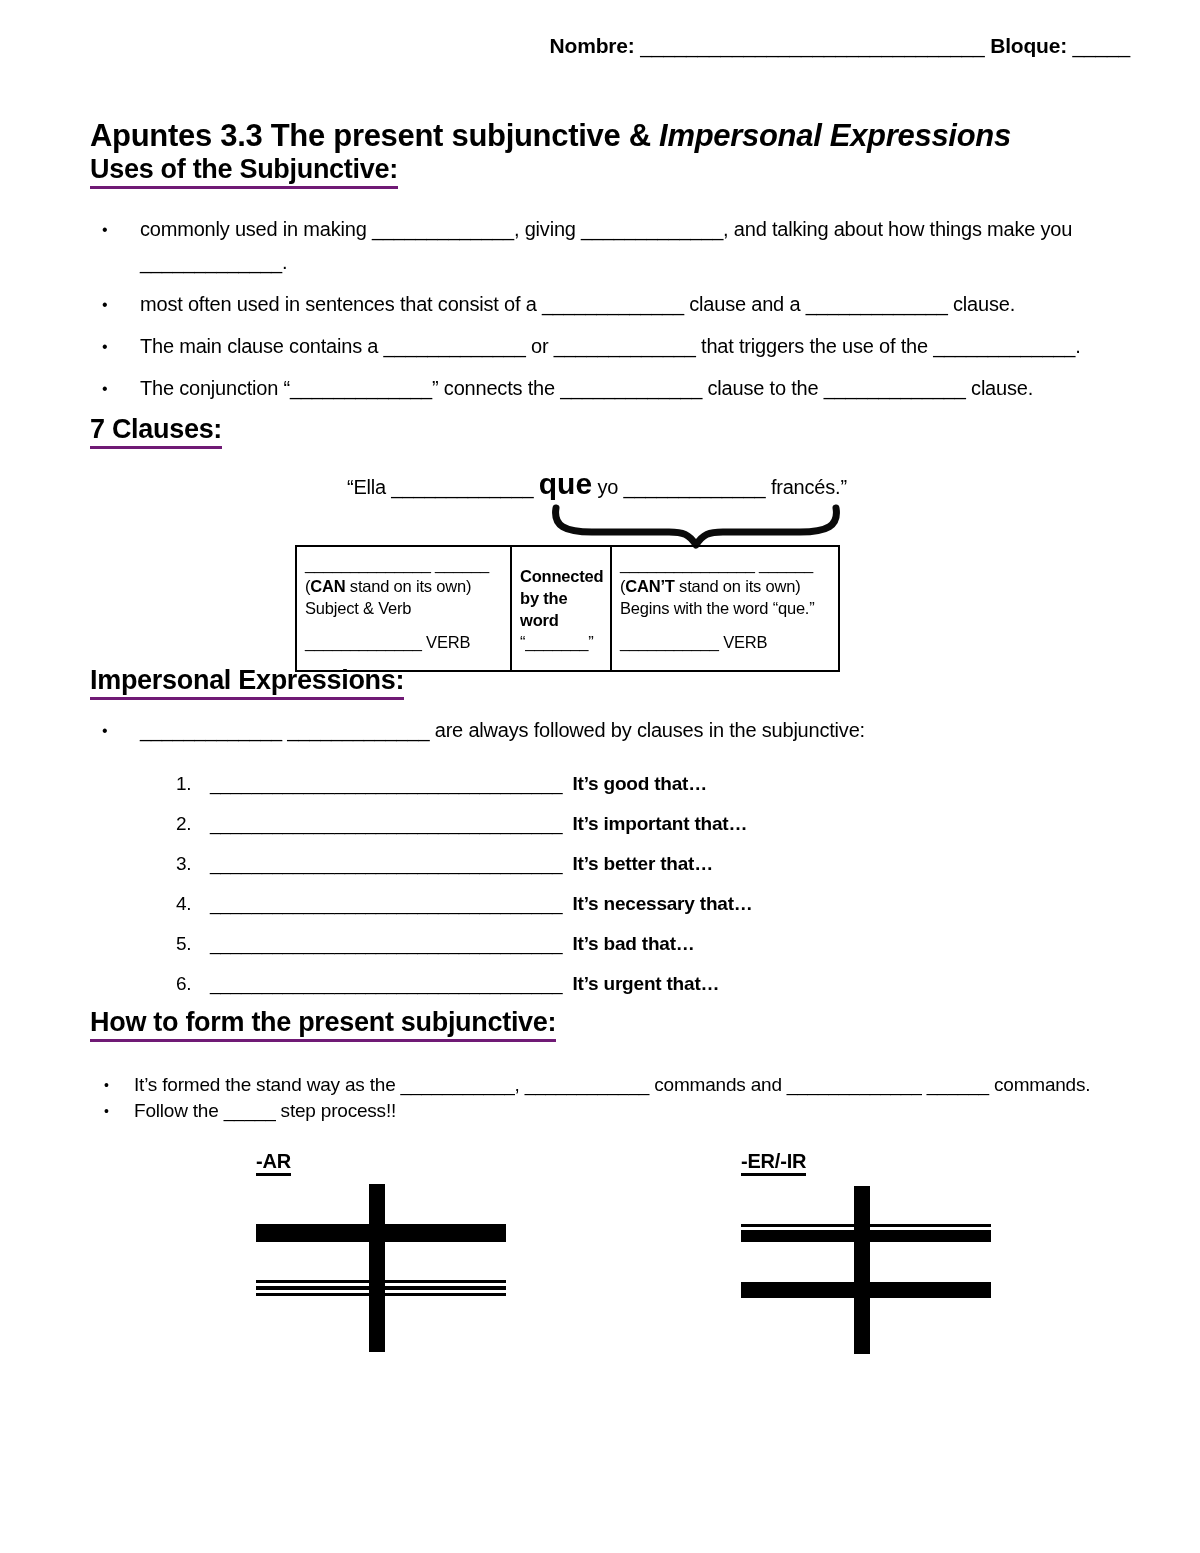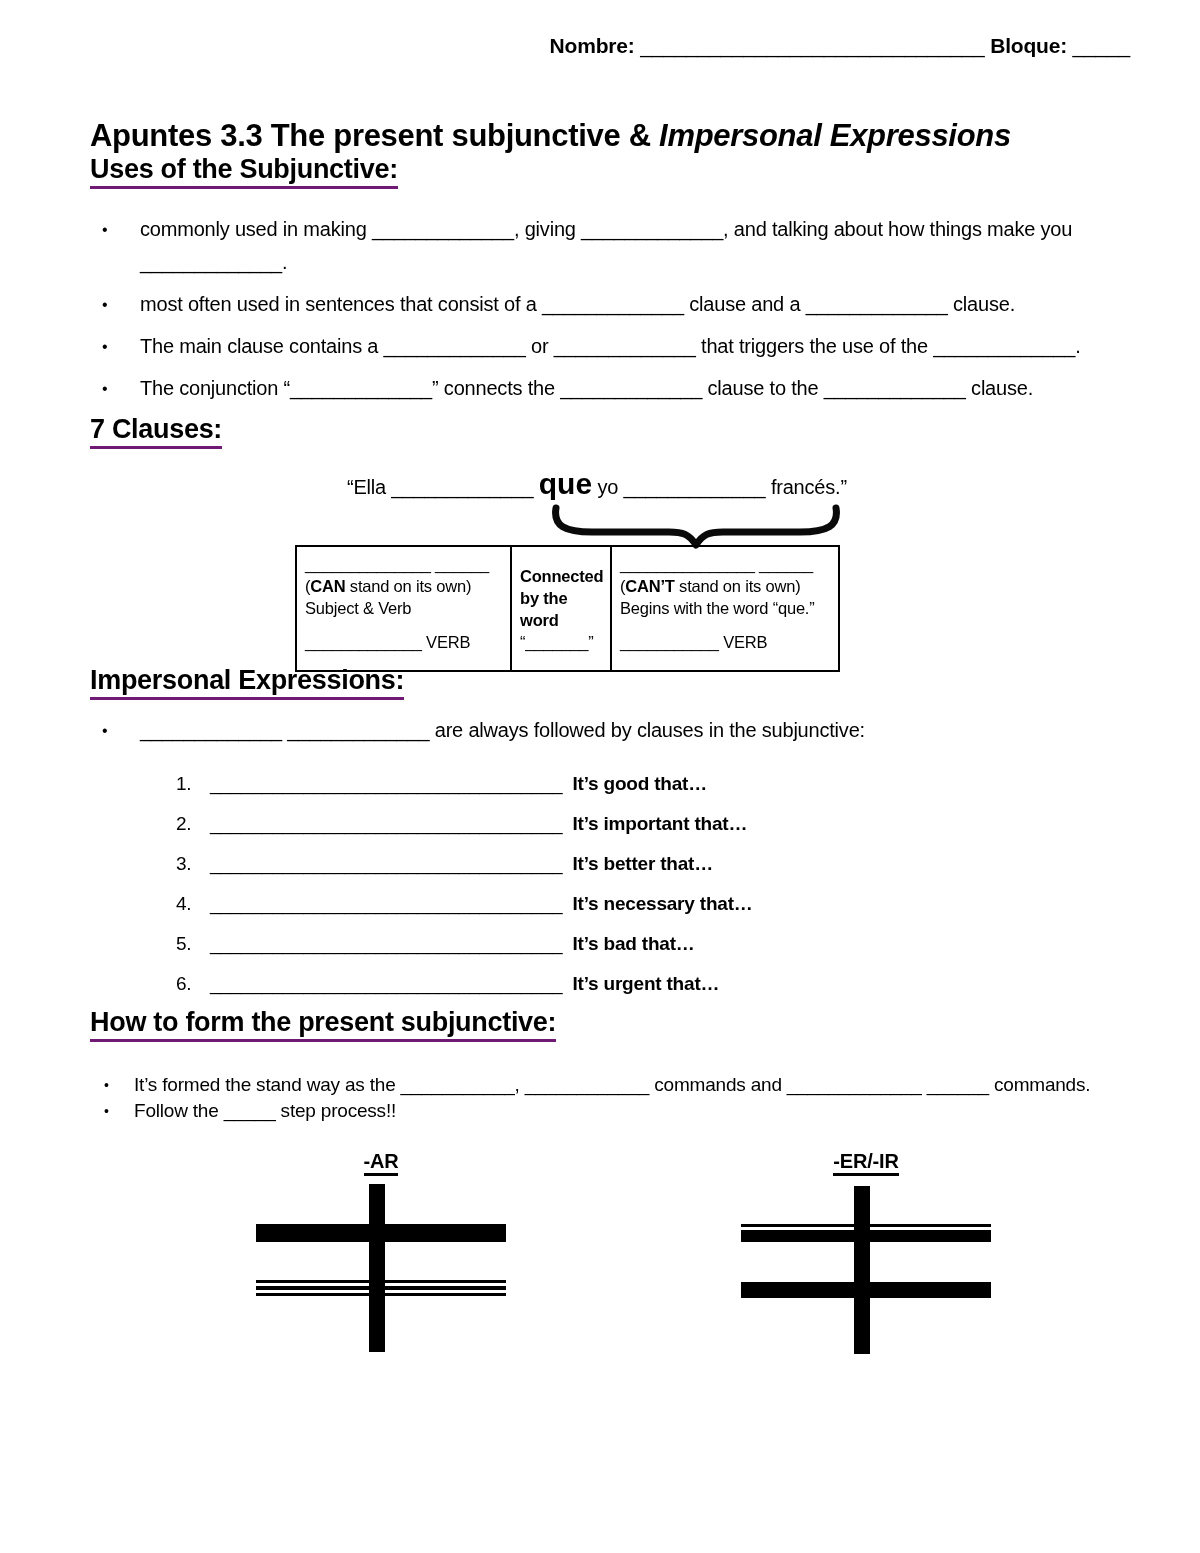--- a/index.html
+++ b/index.html
@@ -33,21 +33,21 @@
   .numlist{margin-top:20px;}
   .nrow{display:flex;font-size:19px;line-height:33px;margin-bottom:7px;margin-left:86px;letter-spacing:-0.2px;}
   .nrow .num{width:34px;flex:0 0 34px;}
   .nrow .nblank{white-space:nowrap;}
   .nrow .nlabel{font-weight:bold;margin-left:10px;white-space:nowrap;}
   .sec-how{margin-top:64px;}
   .howlist{margin-top:30px;}
   .hrow{display:flex;font-size:19px;line-height:26px;letter-spacing:-0.2px;}
   .hrow .dot{width:30px;flex:0 0 30px;padding-left:14px;font-size:14px;}
   .charts{position:relative;height:230px;margin-top:26px;}
-  .chart{position:absolute;width:250px;text-align:center;}
+  .chart{position:absolute;width:250px;text-align:left;}
   .chart-ar{left:166px;top:0;}
   .chart-er{left:651px;top:0;}
   .chart .clabel{font-size:20px;font-weight:bold;display:inline-block;border-bottom:3px solid #000;padding-bottom:0px;letter-spacing:-0.2px;}
   .chart svg{display:block;margin-top:8px;}
 </style>
 </head>
 <body>
 
 <div class="page">
 

